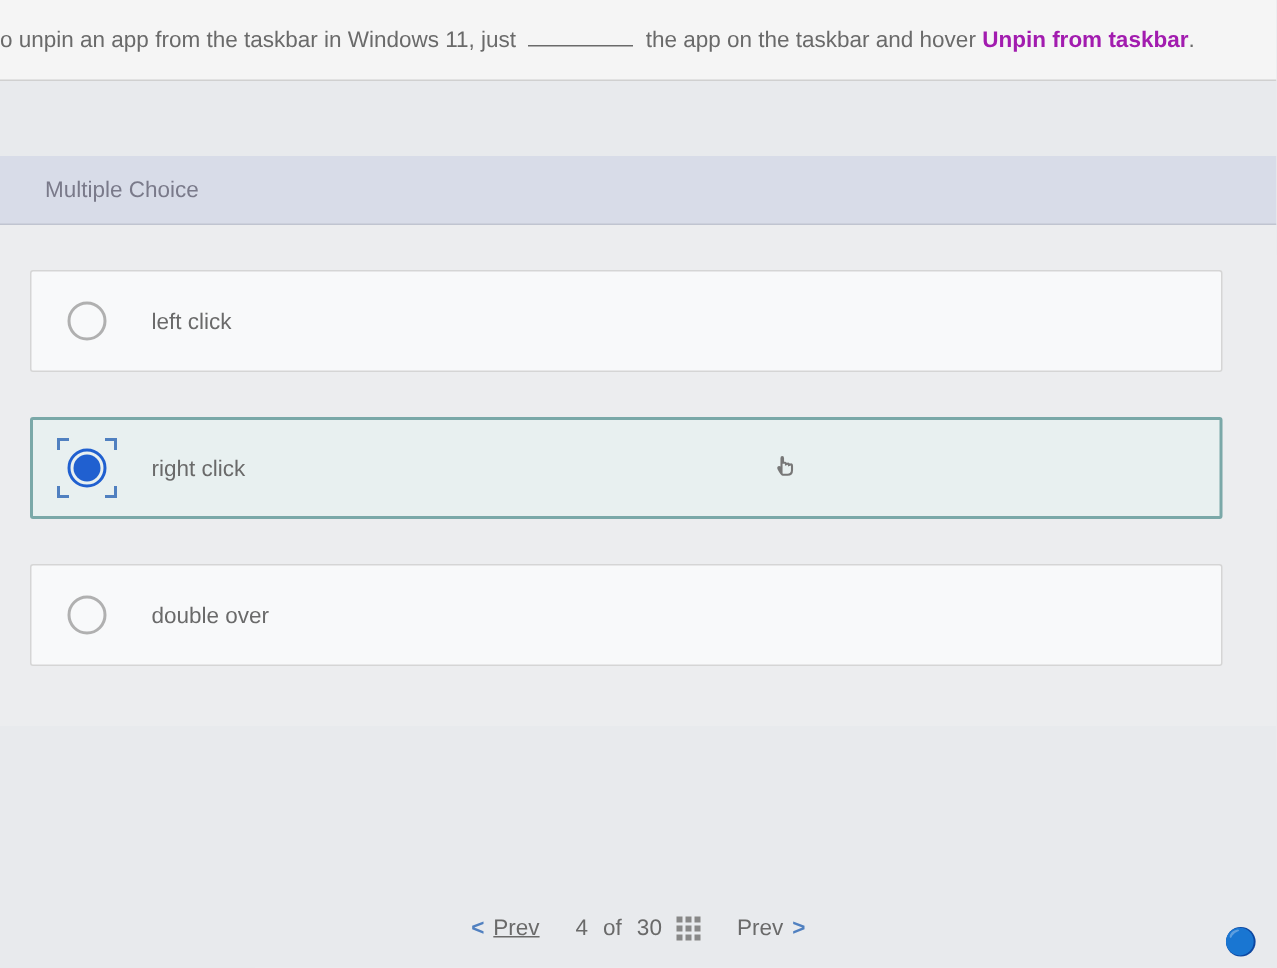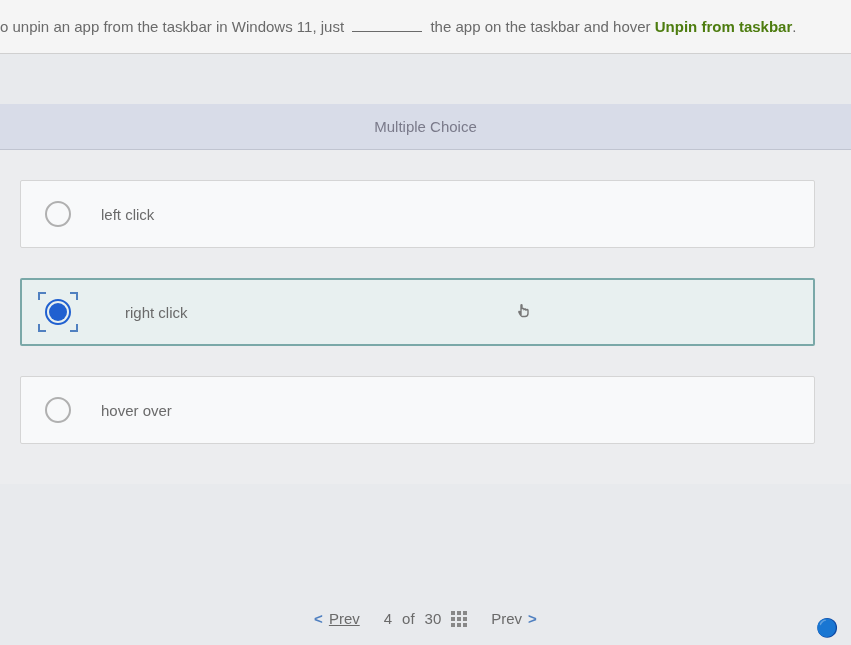--- a/index.html
+++ b/index.html
@@ -28,54 +28,52 @@
     }
     .blank {
       display: inline-block;
       border-bottom: 1.5px solid #6a6a6a;
       width: 70px;
       margin: 0 4px;
       vertical-align: baseline;
     }
     .bold-text {
       font-weight: bold;
-      color: #4d7c0f;
+      color: #a21caf;
     }
     .spacer {
       height: 50px;
       background: #e8eaed;
     }
     .mc-header {
       background: #d8dce8;
       padding: 14px 30px;
       font-size: 15px;
       color: #7a7a8a;
       border-bottom: 1px solid #c0c4d0;
-      text-align: center;
     }
     .options-area {
       padding: 30px 36px 10px 20px;
       background: #ecedef;
     }
     .option-row {
       background: #f8f9fa;
       border: 1px solid #d5d5d5;
       border-radius: 2px;
       padding: 20px 24px;
       margin-bottom: 30px;
       display: flex;
       align-items: center;
       cursor: pointer;
       position: relative;
     }
     .option-row.selected {
       background: #e8f0f0;
       border: 2px solid #7aa8a8;
       padding: 19px 23px;
-      gap: 24px;
     }
     .radio-outer {
       width: 26px;
       height: 26px;
       border: 2px solid #b0b0b0;
       border-radius: 50%;
       margin-right: 30px;
       display: flex;
       align-items: center;
       justify-content: center;
@@ -204,21 +202,21 @@
     <span class="cursor-icon">
       <svg width="18" height="20" viewBox="0 0 18 20" fill="none" stroke="#777" stroke-width="1.4">
         <path d="M6 16 L6 6 C6 5 7 5 7 6 L7 9 L8.5 9 C9 9 9 9.5 9 10 L10.5 9.5 C11 9.5 11 10 11 10.5 L12.5 10 C13 10 13 10.5 13 11 L13 14 C13 16 12 17 10 17 L7 17 C6 17 5 15 4 13 C3.5 12 4.5 11.5 5 12.5 L6 14 Z"></path>
       </svg>
     </span>
   </div>
 
 
   <div class="option-row">
     <div class="radio-outer"></div>
-    <span class="option-label">hover over</span>
+    <span class="option-label">double over</span>
   </div>
 
 </div>
 
 <div class="nav-footer">
   <div class="nav-btn">
     <span class="chev">&lt;</span>
     <span class="prev-text">Prev</span>
   </div>
   <div class="counter">

